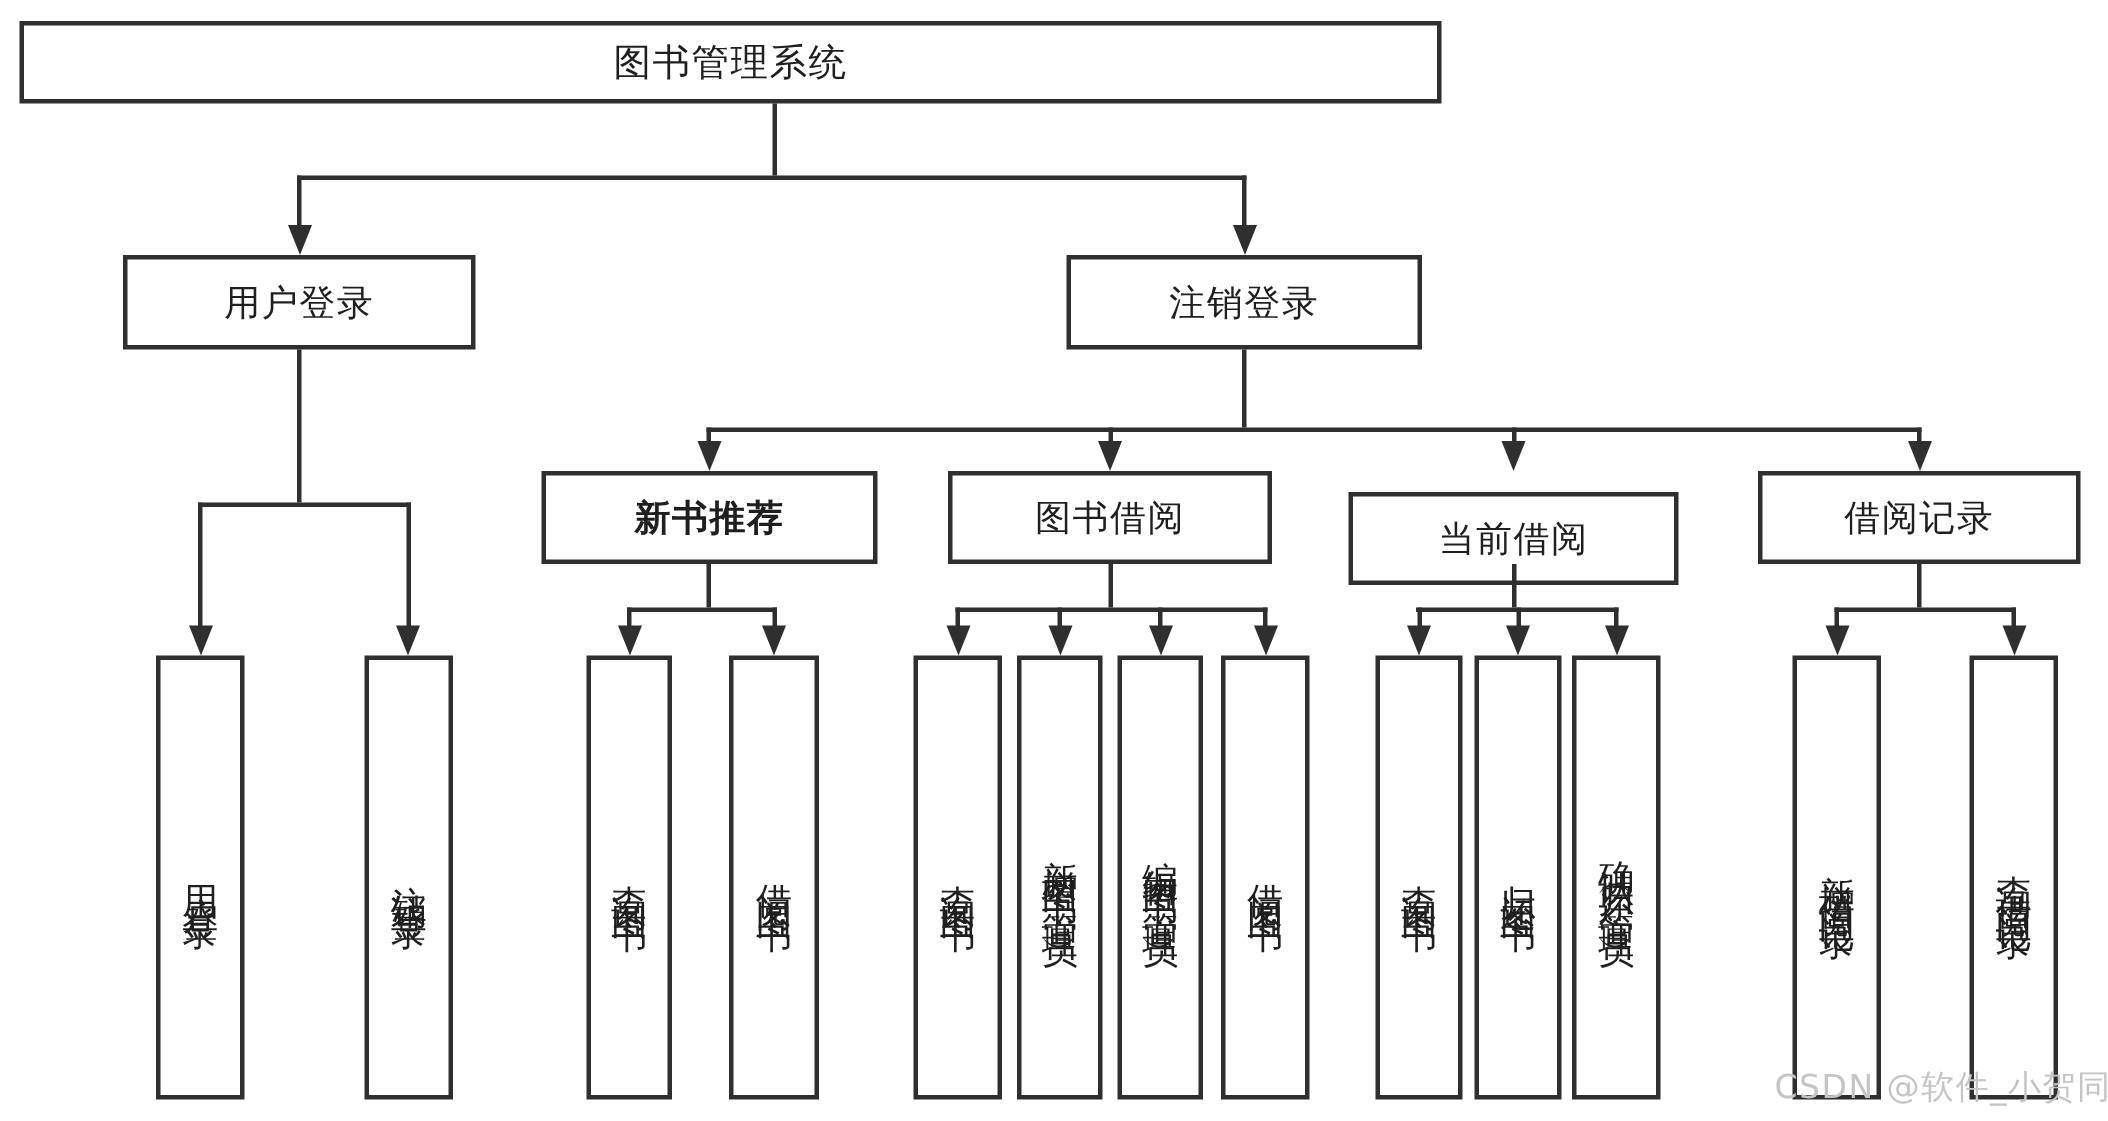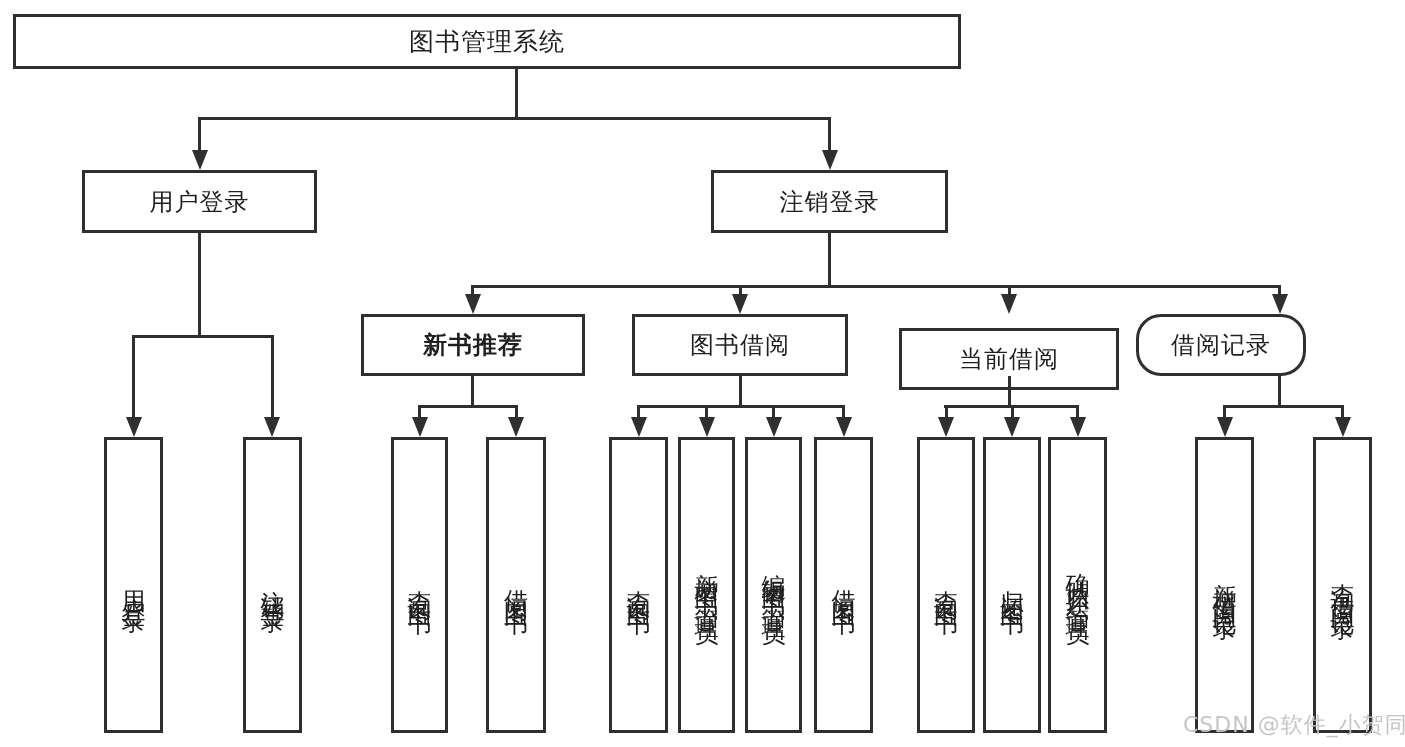--- a/index.html
+++ b/index.html
@@ -44,21 +44,21 @@
 <div class="canvas">
 
   <div class="box h root" style="left:13px;top:14px;width:948px;height:55px;">图书管理系统</div>
 
   <div class="box h" style="left:82px;top:170px;width:235px;height:63px;">用户登录</div>
   <div class="box h" style="left:711px;top:170px;width:237px;height:63px;">注销登录</div>
 
   <div class="box h" style="left:361px;top:314px;width:224px;height:62px;font-weight:bold;">新书推荐</div>
   <div class="box h" style="left:632px;top:314px;width:216px;height:62px;">图书借阅</div>
   <div class="box h" style="left:899px;top:314px;width:220px;height:62px;margin-top:14px;">当前借阅</div>
-  <div class="box h" style="left:1136px;top:314px;width:170px;height:62px;border-radius:25px;">借阅记录</div>
+  <div class="box h" style="left:1172px;top:314px;width:215px;height:62px;">借阅记录</div>
 
   <div class="box v" style="left:104px;top:437px;width:59px;height:296px;">用户登录</div>
   <div class="box v" style="left:243px;top:437px;width:59px;height:296px;">注销登录</div>
 
   <div class="box v" style="left:391px;top:437px;width:57px;height:296px;">查询图书</div>
   <div class="box v" style="left:486px;top:437px;width:60px;height:296px;">借阅图书</div>
 
   <div class="box v" style="left:609px;top:437px;width:59px;height:296px;">查询图书</div>
   <div class="box v" style="left:678px;top:437px;width:57px;height:296px;">新增图书（管理员）</div>
   <div class="box v" style="left:745px;top:437px;width:57px;height:296px;">编辑图书（管理员）</div>

